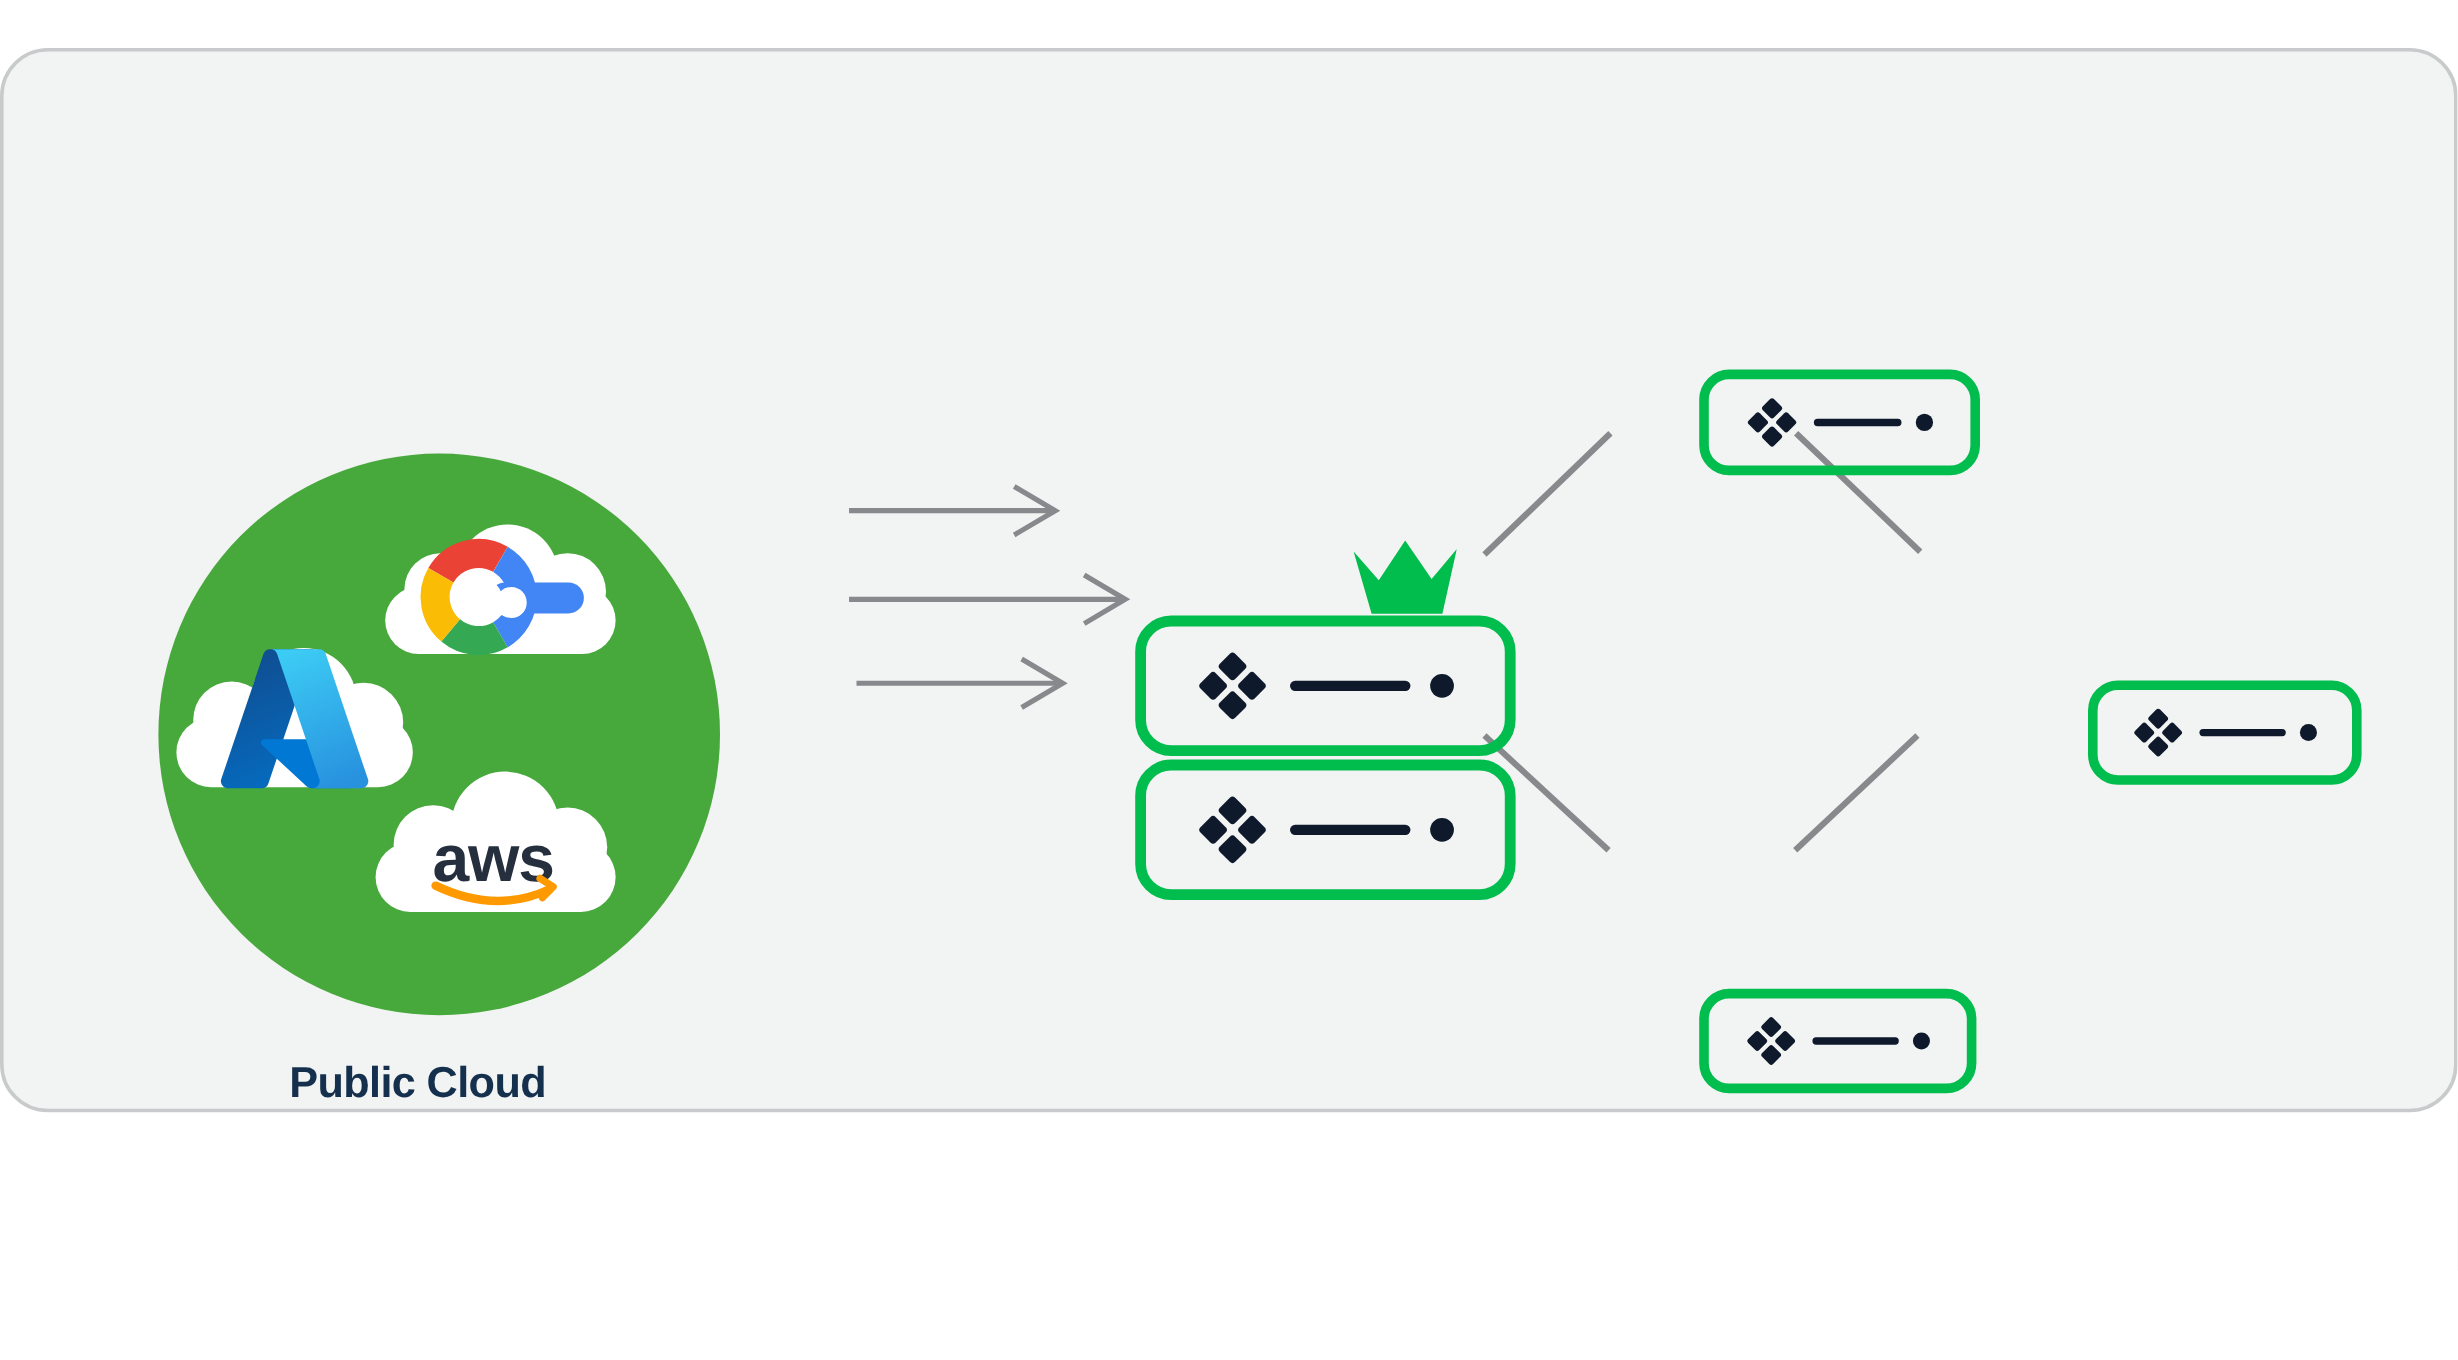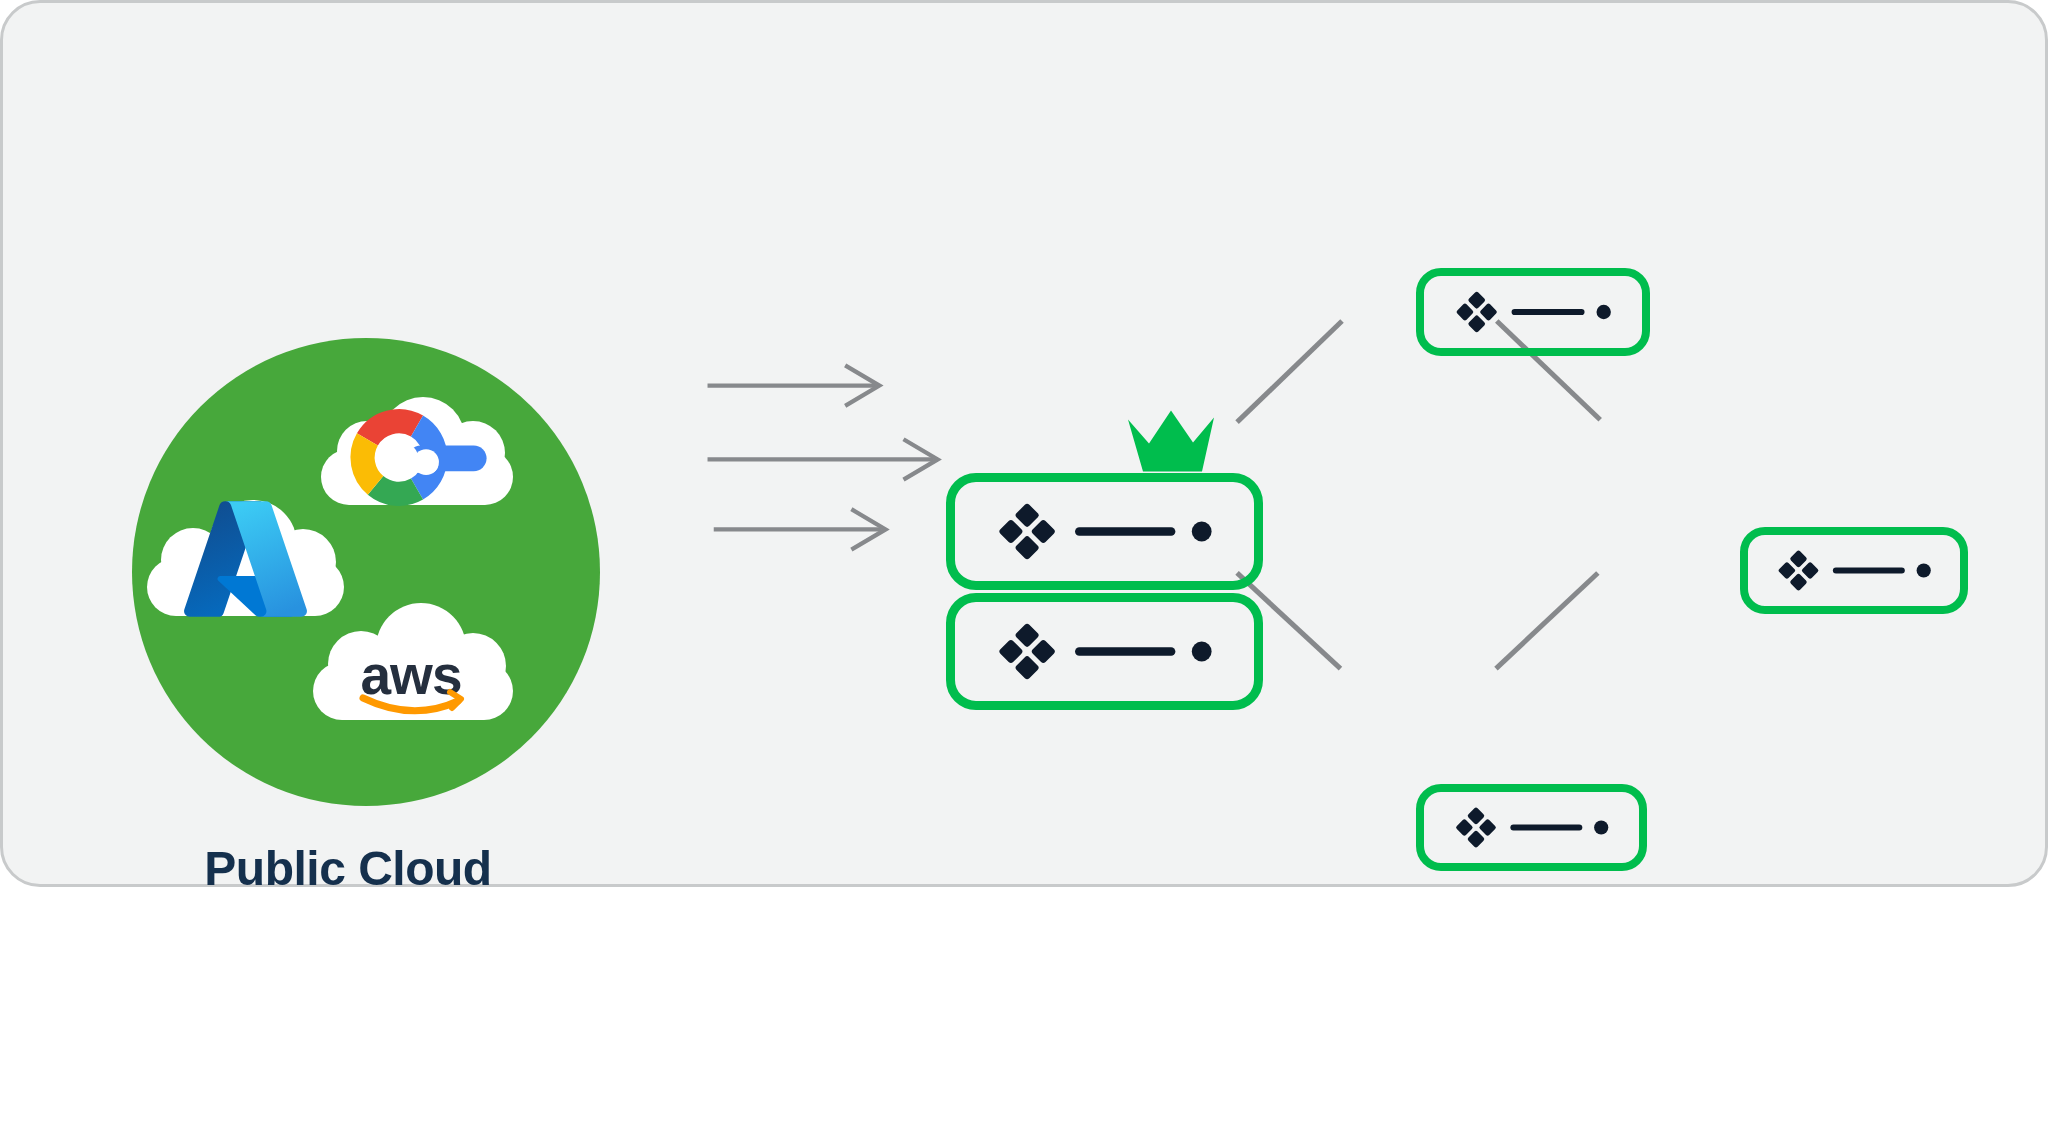--- a/index.html
+++ b/index.html
@@ -1,39 +1,40 @@
 <!DOCTYPE html>
 <html><head>
 <meta charset="utf-8">
 <style>
   html,body{margin:0;padding:0;background:#ffffff;}
   .stage{
     position:relative;width:2048px;height:887px;overflow:hidden;
     font-family:"Liberation Sans", sans-serif;
+    margin-top:40px;
   }
   .canvas{
     position:absolute;inset:0;box-sizing:border-box;
     background:#F2F3F3;border:3px solid #C8CACB;border-radius:40px;
   }
   
   .green-circle{
     position:absolute;left:129px;top:335px;width:468px;height:468px;
     border-radius:50%;background:#47A83B;
   }
   .cloud{position:absolute;}
   .cloud svg{position:absolute;inset:0;width:100%;height:100%;display:block;overflow:visible;}
   .cloud-gcp{left:183px;top:53px;width:204px;height:124px;}
   .cloud-azure{left:9px;top:154px;width:209px;height:134px;}
   .cloud-aws{left:175px;top:260px;width:212px;height:133px;}
   .logo{position:absolute;}
   .logo-gcp{left:72px;top:44px;width:74px;height:62px;}
   .logo-azure{left:75px;top:46px;width:68px;height:60px;}
   .public-cloud-label{
     position:absolute;left:95px;top:838px;width:500px;
-    text-align:center;font-size:48px;font-weight:700;color:#15304D;
+    text-align:center;font-size:36px;font-weight:700;color:#15304D;
     letter-spacing:-0.5px;
   }
   
   .node{
     position:absolute;box-sizing:border-box;background:transparent;
     border:9px solid #00BD4D;border-radius:30px;
   }
   .node svg{display:block;width:100%;height:100%;}
   .node-leader{left:943px;top:470px;width:317px;height:117px;}
   .node-follower-stacked{left:943px;top:590px;width:317px;height:117px;}

